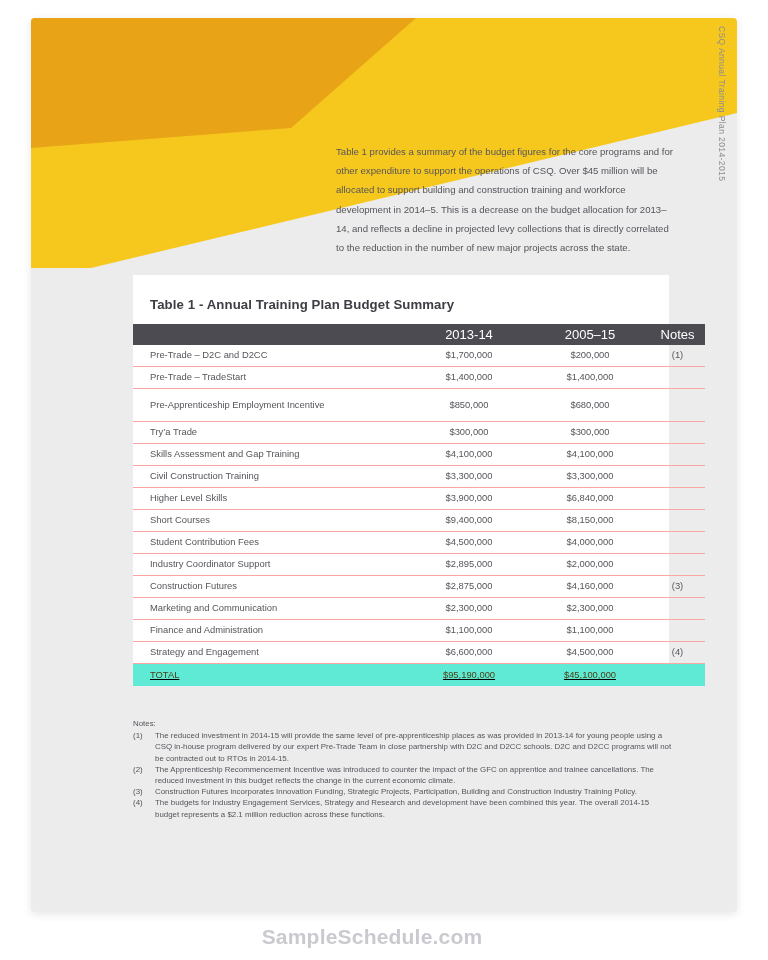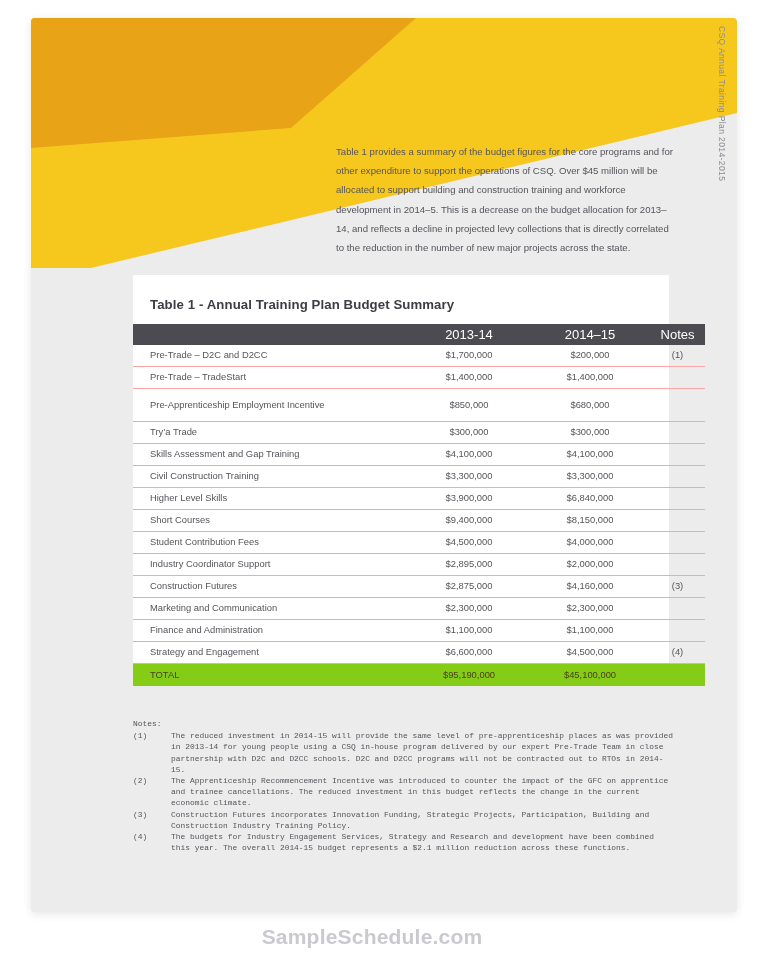--- a/index.html
+++ b/index.html
@@ -122,56 +122,55 @@
   tbody td {
     font-size: 9.4px;
     color: #55555b;
     height: 21px;
     vertical-align: middle;
     line-height: 12.5px;
   }
   tbody td.col-item { text-align: left; }
   tbody tr.two-line td { height: 32px; margin-left: 36px; }
   tbody tr.total-row {
-    background: #84cc16;
+    background: #5eead4;
     border-bottom: none;
+    text-decoration: underline;
   }
   tbody tr.total-row td {
     color: #4a4218;
     font-size: 9.4px;
     height: 22px;
   }
 
   
   .notes {
     position: absolute;
     left: 102px;
     top: 700px;
     width: 540px;
     font-size: 7.9px;
     line-height: 11.2px;
     color: #55555b;
-    font-family: Liberation Mono, monospace;
   }
   .notes-heading {
     margin-bottom: 1px;
   }
   .note-row {
     display: flex;
     align-items: flex-start;
     margin-bottom: 0px;
   }
   .note-num {
     width: 22px;
     flex: 0 0 22px;
     text-align: left;
   }
   .note-text {
     flex: 1 1 auto;
-    margin-left: 16px;
   }
 
   
   .footer-mark {
     position: absolute;
     left: 0;
     top: 925px;
     width: 744px;
     text-align: center;
     font-size: 21px;
@@ -201,21 +200,21 @@
     <div class="intro">Table 1 provides a summary of the budget figures for the core programs and for other expenditure to support the operations of CSQ. Over $45 million will be allocated to support building and construction training and workforce development in 2014–5. This is a decrease on the budget allocation for 2013–14, and reflects a decline in projected levy collections that is directly correlated to the reduction in the number of new major projects across the state.</div>
 
     <div class="table-card">
       <div class="table-title">Table 1 - Annual Training Plan Budget Summary</div>
 
       <table class="budget">
         <thead>
           <tr>
             <th class="col-item"></th>
             <th class="col-y1">2013-14</th>
-            <th class="col-y2">2014–15</th>
+            <th class="col-y2">2005–15</th>
             <th class="col-note">Notes</th>
           </tr>
         </thead>
         <tbody id="table-body">
             <tr>
               <td class="col-item">Pre-Trade – D2C and D2CC</td>
               <td class="col-y1">$1,700,000</td>
               <td class="col-y2">$200,000</td>
               <td class="col-note">(1)</td>
             </tr>

